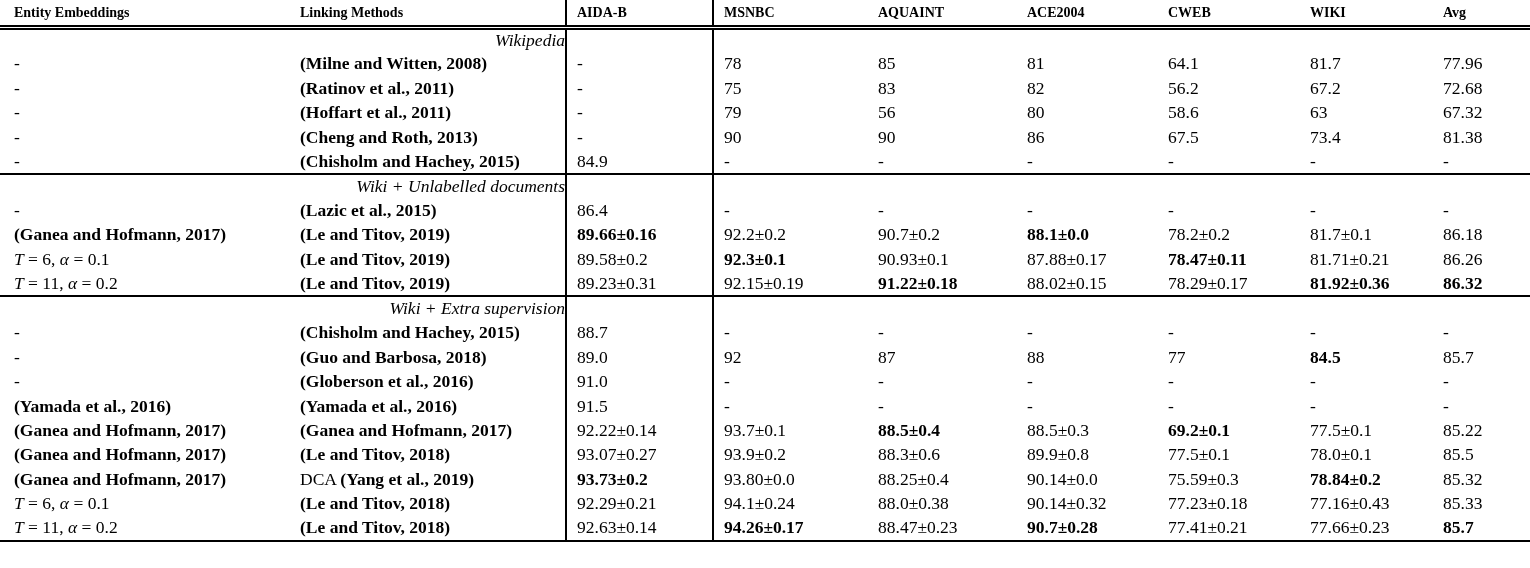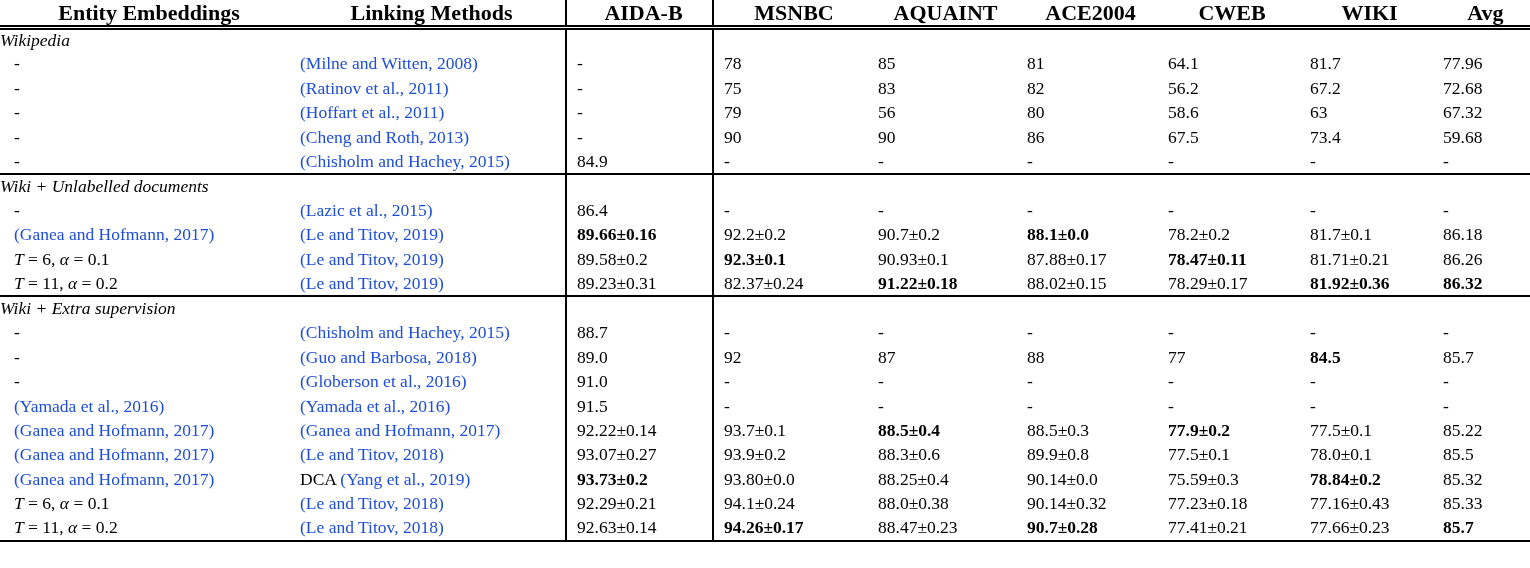--- a/index.html
+++ b/index.html
@@ -6,31 +6,31 @@
   .page{
     position:relative;width:1530px;height:568px;overflow:hidden;background:#ffffff;
     font-family:"Liberation Serif","DejaVu Serif",serif;color:#000;
   }
   table.results{border-collapse:collapse;table-layout:fixed;width:1530px;}
   th,td{
     padding:0 2px 0 12px;text-align:left;vertical-align:middle;
     font-size:17.5px;line-height:1;white-space:nowrap;overflow:hidden;
     font-weight:normal;
   }
-  thead th{font-weight:bold;font-size:22px;height:25px;border-bottom:5px double #000;text-align:center;}
+  thead th{font-weight:bold;font-size:14px;height:25px;border-bottom:5px double #000;}
   tbody tr{height:24.45px;}
   .c0,.h0{padding-left:14px;}
   .c1,.h1{padding-left:14px;}
   .bl{border-left:2px solid #000;padding-left:10px;font-family:Liberation Serif, serif;}
   .section-row td{border-top:2px solid #000;}
-  .sec-label{font-style:italic;text-align:left;padding:0;}
+  .sec-label{font-style:italic;text-align:right;padding:0;}
   .last-row td{border-bottom:2px solid #000;}
   .sp{}
   .sb{font-weight:bold;}
-  .sc{color:#1d4ed8;}
+  .sc{color:#000000;font-weight:bold;}
   .sm{font-style:italic;}
 </style>
 </head>
 <body>
 
 <div class="page">
   <table class="results">
     <colgroup>
       <col style="width:286px">
         <col style="width:280px">
@@ -101,21 +101,21 @@
         </tr>
         <tr>
           <td class="c0"><span class="sp">-</span></td>
           <td class="c1"><span class="sc">(Cheng and Roth, 2013)</span></td>
           <td class="c2 bl"><span class="sp">-</span></td>
           <td class="c3 bl"><span class="sp">90</span></td>
           <td class="c4"><span class="sp">90</span></td>
           <td class="c5"><span class="sp">86</span></td>
           <td class="c6"><span class="sp">67.5</span></td>
           <td class="c7"><span class="sp">73.4</span></td>
-          <td class="c8"><span class="sp">59.68</span></td>
+          <td class="c8"><span class="sp">81.38</span></td>
         </tr>
         <tr>
           <td class="c0"><span class="sp">-</span></td>
           <td class="c1"><span class="sc">(Chisholm and Hachey, 2015)</span></td>
           <td class="c2 bl"><span class="sp">84.9</span></td>
           <td class="c3 bl"><span class="sp">-</span></td>
           <td class="c4"><span class="sp">-</span></td>
           <td class="c5"><span class="sp">-</span></td>
           <td class="c6"><span class="sp">-</span></td>
           <td class="c7"><span class="sp">-</span></td>
@@ -161,21 +161,21 @@
           <td class="c4"><span class="sp">90.93±0.1</span></td>
           <td class="c5"><span class="sp">87.88±0.17</span></td>
           <td class="c6"><span class="sb">78.47±0.11</span></td>
           <td class="c7"><span class="sp">81.71±0.21</span></td>
           <td class="c8"><span class="sp">86.26</span></td>
         </tr>
         <tr>
           <td class="c0"><span class="sm">T</span><span class="sp"> = 11, </span><span class="sm">α</span><span class="sp"> = 0.2</span></td>
           <td class="c1"><span class="sc">(Le and Titov, 2019)</span></td>
           <td class="c2 bl"><span class="sp">89.23±0.31</span></td>
-          <td class="c3 bl"><span class="sp">82.37±0.24</span></td>
+          <td class="c3 bl"><span class="sp">92.15±0.19</span></td>
           <td class="c4"><span class="sb">91.22±0.18</span></td>
           <td class="c5"><span class="sp">88.02±0.15</span></td>
           <td class="c6"><span class="sp">78.29±0.17</span></td>
           <td class="c7"><span class="sb">81.92±0.36</span></td>
           <td class="c8"><span class="sb">86.32</span></td>
         </tr>
         <tr class="section-row">
           <td colspan="2" class="sec-label">Wiki + Extra supervision</td>
           <td class="bl"></td>
           <td class="bl"></td>
@@ -229,21 +229,21 @@
           <td class="c7"><span class="sp">-</span></td>
           <td class="c8"><span class="sp">-</span></td>
         </tr>
         <tr>
           <td class="c0"><span class="sc">(Ganea and Hofmann, 2017)</span></td>
           <td class="c1"><span class="sc">(Ganea and Hofmann, 2017)</span></td>
           <td class="c2 bl"><span class="sp">92.22±0.14</span></td>
           <td class="c3 bl"><span class="sp">93.7±0.1</span></td>
           <td class="c4"><span class="sb">88.5±0.4</span></td>
           <td class="c5"><span class="sp">88.5±0.3</span></td>
-          <td class="c6"><span class="sb">77.9±0.2</span></td>
+          <td class="c6"><span class="sb">69.2±0.1</span></td>
           <td class="c7"><span class="sp">77.5±0.1</span></td>
           <td class="c8"><span class="sp">85.22</span></td>
         </tr>
         <tr>
           <td class="c0"><span class="sc">(Ganea and Hofmann, 2017)</span></td>
           <td class="c1"><span class="sc">(Le and Titov, 2018)</span></td>
           <td class="c2 bl"><span class="sp">93.07±0.27</span></td>
           <td class="c3 bl"><span class="sp">93.9±0.2</span></td>
           <td class="c4"><span class="sp">88.3±0.6</span></td>
           <td class="c5"><span class="sp">89.9±0.8</span></td>

